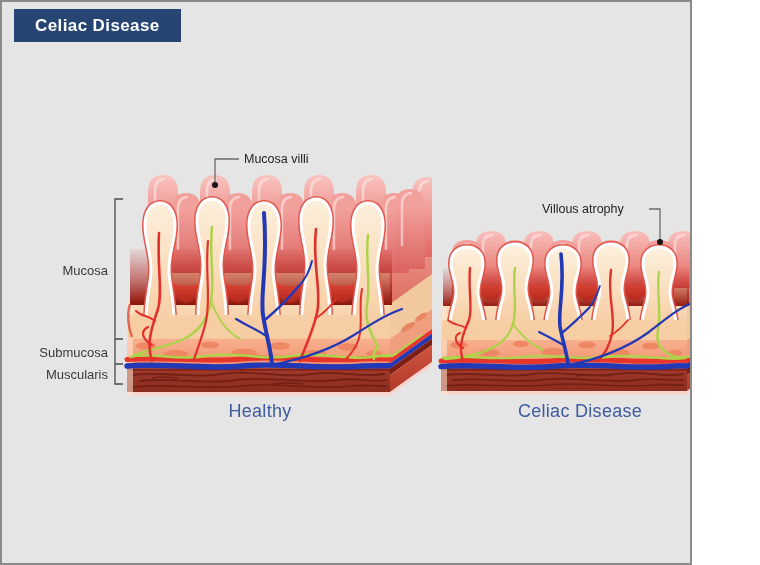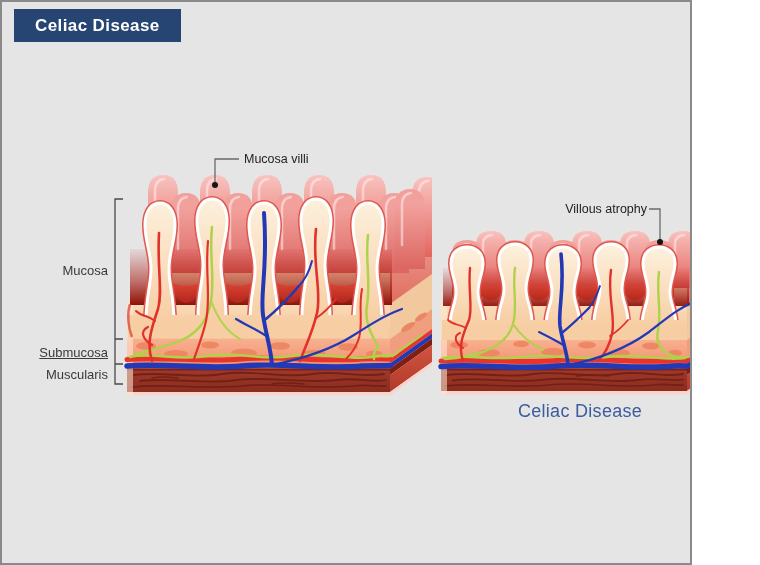--- a/index.html
+++ b/index.html
@@ -11,27 +11,27 @@
   .badge{
     position:absolute;left:12px;top:7px;height:33px;line-height:33px;
     background:#264573;color:#fff;padding:0 21px;
     font-size:17px;font-weight:bold;letter-spacing:.4px;
   }
   .layer-label{
     position:absolute;width:90px;text-align:right;
     font-size:13px;color:#3A3A3A;
   }
   .lbl-mucosa{left:16px;top:261px;}
-  .lbl-submucosa{left:16px;top:343px;text-decoration:underline;}
+  .lbl-submucosa{left:16px;top:343px;}
   .lbl-muscularis{left:16px;top:365px;}
   .callout{
     position:absolute;font-size:12.5px;color:#222;white-space:nowrap;
   }
   .co-normal{left:242px;top:150px;}
-  .co-atrophy{left:540px;top:200px;width:105px;text-align:right;}
+  .co-atrophy{left:540px;top:200px;width:105px;text-align:left;}
   .caption{
     position:absolute;width:200px;text-align:center;top:399px;
     font-size:18px;color:#3D5C9E;letter-spacing:.3px;
   }
   .cap-healthy{left:158px;}
   .cap-celiac{left:478px;}
   .illus{position:absolute;}
   #healthy-svg{left:120px;top:167px;}
   #celiac-svg{left:435px;top:226px;}
   #overlay-svg{left:0;top:0;pointer-events:none;}
@@ -389,15 +389,16 @@
     </g>
   </svg>
 
   <div class="layer-label lbl-mucosa">Mucosa</div>
   <div class="layer-label lbl-submucosa">Submucosa</div>
   <div class="layer-label lbl-muscularis">Muscularis</div>
 
   <div class="callout co-normal">Mucosa villi</div>
   <div class="callout co-atrophy">Villous atrophy</div>
 
+  <div class="caption cap-healthy">Healthy</div>
   <div class="caption cap-celiac">Celiac Disease</div>
 
 </div>
 
 </body></html>

